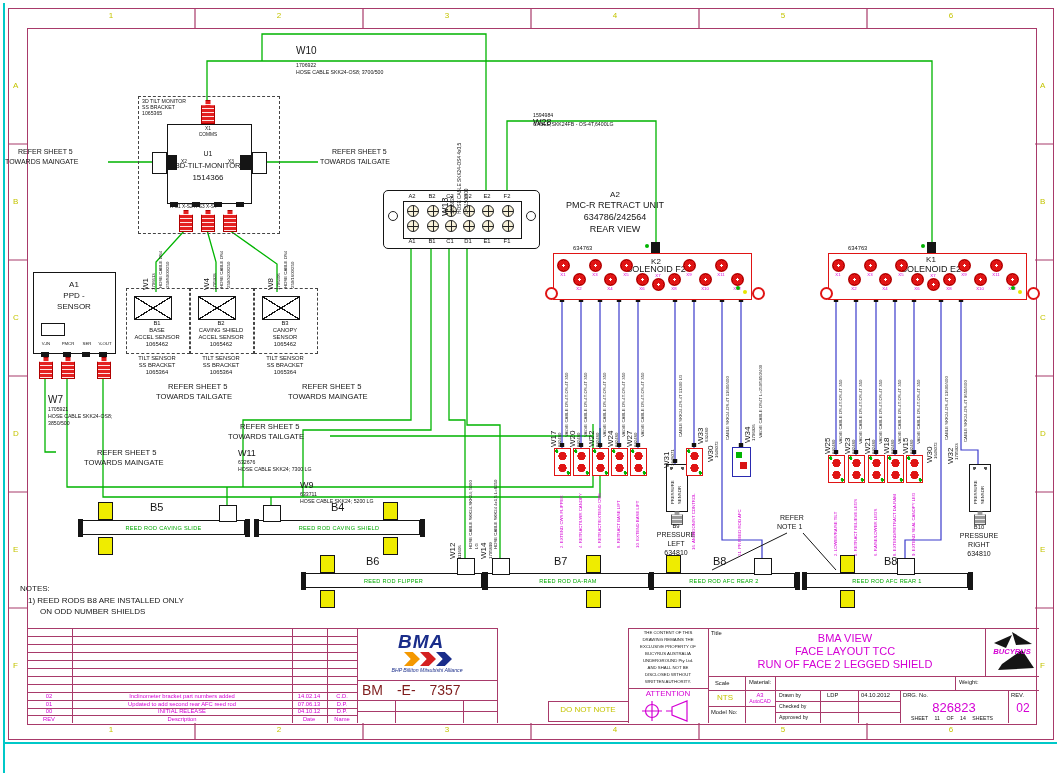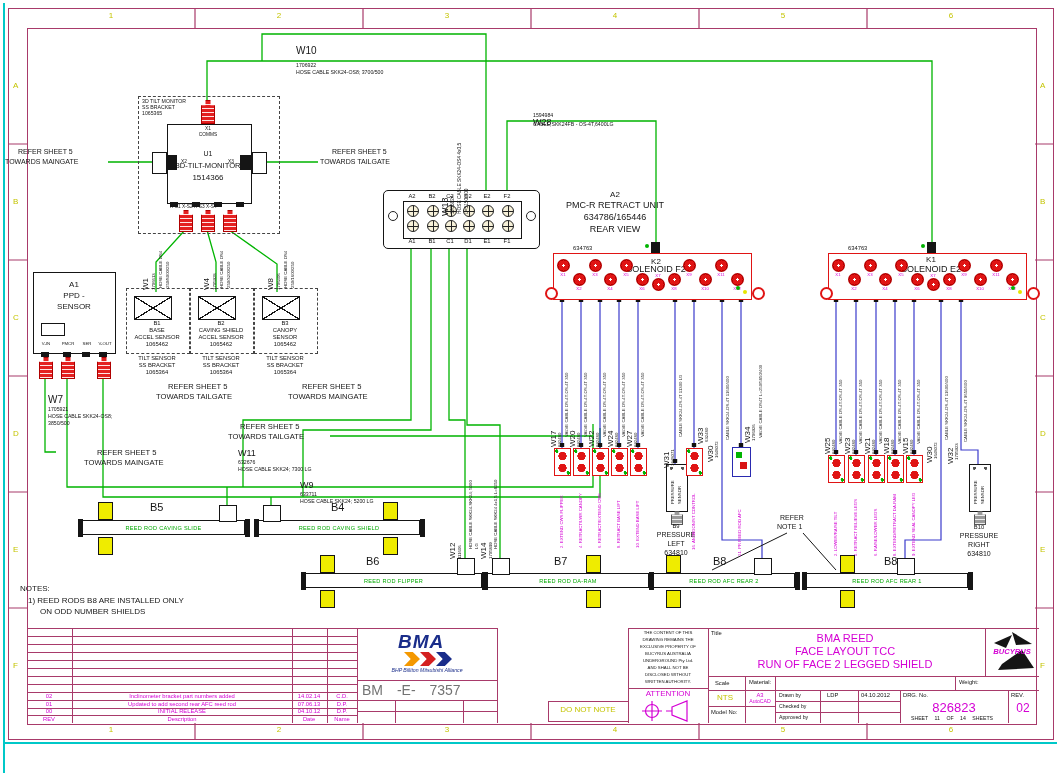--- a/index.html
+++ b/index.html
@@ -166,21 +166,21 @@
     <div class="t f55 c" style="left:123px;top:2px">F2</div>
     <div class="t f55 c" style="left:28px;top:47px">A1</div>
     <div class="t f55 c" style="left:48px;top:47px">B1</div>
     <div class="t f55 c" style="left:66px;top:47px">C1</div>
     <div class="t f55 c" style="left:84px;top:47px">D1</div>
     <div class="t f55 c" style="left:103px;top:47px">E1</div>
     <div class="t f55 c" style="left:123px;top:47px">F1</div>
   </div>
   <div class="t f8 c" style="left:615px;top:191px">A2</div>
   <div class="t f9 c" style="left:615px;top:201px">PMC-R RETRACT UNIT</div>
-  <div class="t f9 c" style="left:615px;top:213px">634786/165446</div>
+  <div class="t f9 c" style="left:615px;top:213px">634786/242564</div>
   <div class="t f9 c" style="left:615px;top:225px">REAR VIEW</div>
 
   <div class="t f55" style="left:573px;top:245px">634763</div>
   <div class="bconn" style="left:651px;top:242px"></div>
   <div class="gdot" style="left:645px;top:244px"></div>
   <div class="redbox" style="left:553px;top:253px;width:197px;height:45px">
     <div class="t f8 c" style="left:102px;top:4px">K2</div>
     <div class="t f9 c" style="left:102px;top:11px">SOLENOID F2</div>
     <div class="port" style="left:3px;top:5px"></div>
     <div class="port" style="left:19px;top:19px"></div>
@@ -510,21 +510,21 @@
   <div class="t f55 mg c" style="left:182px;top:716px">Description</div>
   <div class="t f55 mg c" style="left:309px;top:716px">Date</div>
   <div class="t f55 mg c" style="left:342px;top:716px">Name</div>
 
   <div class="t f13 b i" style="left:398px;top:632px;color:#1a2d8a;letter-spacing:1px;font-size:19px">BMA</div>
   <div class="arr" style="left:404px;top:652px;background:#f49800"></div>
   <div class="arr" style="left:420px;top:652px;background:#d42020"></div>
   <div class="arr" style="left:436px;top:652px;background:#1a2d8a"></div>
   <div class="t f5 i c" style="left:427px;top:668px;color:#1a2d8a">BHP Billiton Mitsubishi Alliance</div>
   <div class="ln" style="left:357px;top:680px;width:140px;height:1px"></div>
-  <div class="t" style="left:362px;top:683px;font-size:14px;word-spacing:10px;color:#737373">BM -E- 7357</div>
+  <div class="t" style="left:362px;top:683px;font-size:14px;word-spacing:10px;color:#7f1d1d">BM -E- 7357</div>
   <div class="ln" style="left:357px;top:700px;width:140px;height:1px"></div>
   <div class="ln" style="left:357px;top:711px;width:140px;height:1px"></div>
   <div class="ln" style="left:395px;top:700px;width:1px;height:23px"></div>
   <div class="ln" style="left:463px;top:700px;width:1px;height:23px"></div>
 
   <div class="ln" style="left:548px;top:701px;width:80px;height:1px"></div>
   <div class="ln" style="left:548px;top:721px;width:80px;height:1px"></div>
   <div class="ln" style="left:548px;top:701px;width:1px;height:20px"></div>
   <div class="t f8 yw c" style="left:588px;top:706px">DO NOT NOTE</div>
 
@@ -543,21 +543,21 @@
   <svg style="position:absolute;left:642px;top:700px;z-index:3" width="52" height="22" viewBox="0 0 52 22">
     <g fill="none" stroke="#d400d4" stroke-width="1.2">
       <circle cx="10" cy="11" r="6.5"></circle>
       <path d="M10,1 V21 M0,11 H20 M24,11 h6 M30,7 V15 M30,7 L45,1 V21 L30,15 Z"></path>
     </g>
   </svg>
 
   <div class="ln" style="left:708px;top:676px;width:331px;height:1px"></div>
   <div class="ln" style="left:708px;top:690px;width:331px;height:1px"></div>
   <div class="t f55" style="left:711px;top:630px">Title</div>
-  <div class="t f11 mg c" style="left:845px;top:633px">BMA REED</div>
+  <div class="t f11 mg c" style="left:845px;top:633px">BMA VIEW</div>
   <div class="t f11 mg c" style="left:845px;top:646px">FACE LAYOUT TCC</div>
   <div class="t f11 mg c" style="left:845px;top:659px">RUN OF FACE 2 LEGGED SHIELD</div>
 
   <div class="ln" style="left:985px;top:628px;width:1px;height:48px"></div>
   <svg style="position:absolute;left:988px;top:630px;z-index:2" width="48" height="44" viewBox="0 0 48 44">
     <g fill="#151515">
       <polygon points="24,2 44,14 28,15"></polygon>
       <polygon points="6,13 24,5 18,18"></polygon>
       <polygon points="14,34 34,20 46,38 10,40"></polygon>
     </g>

